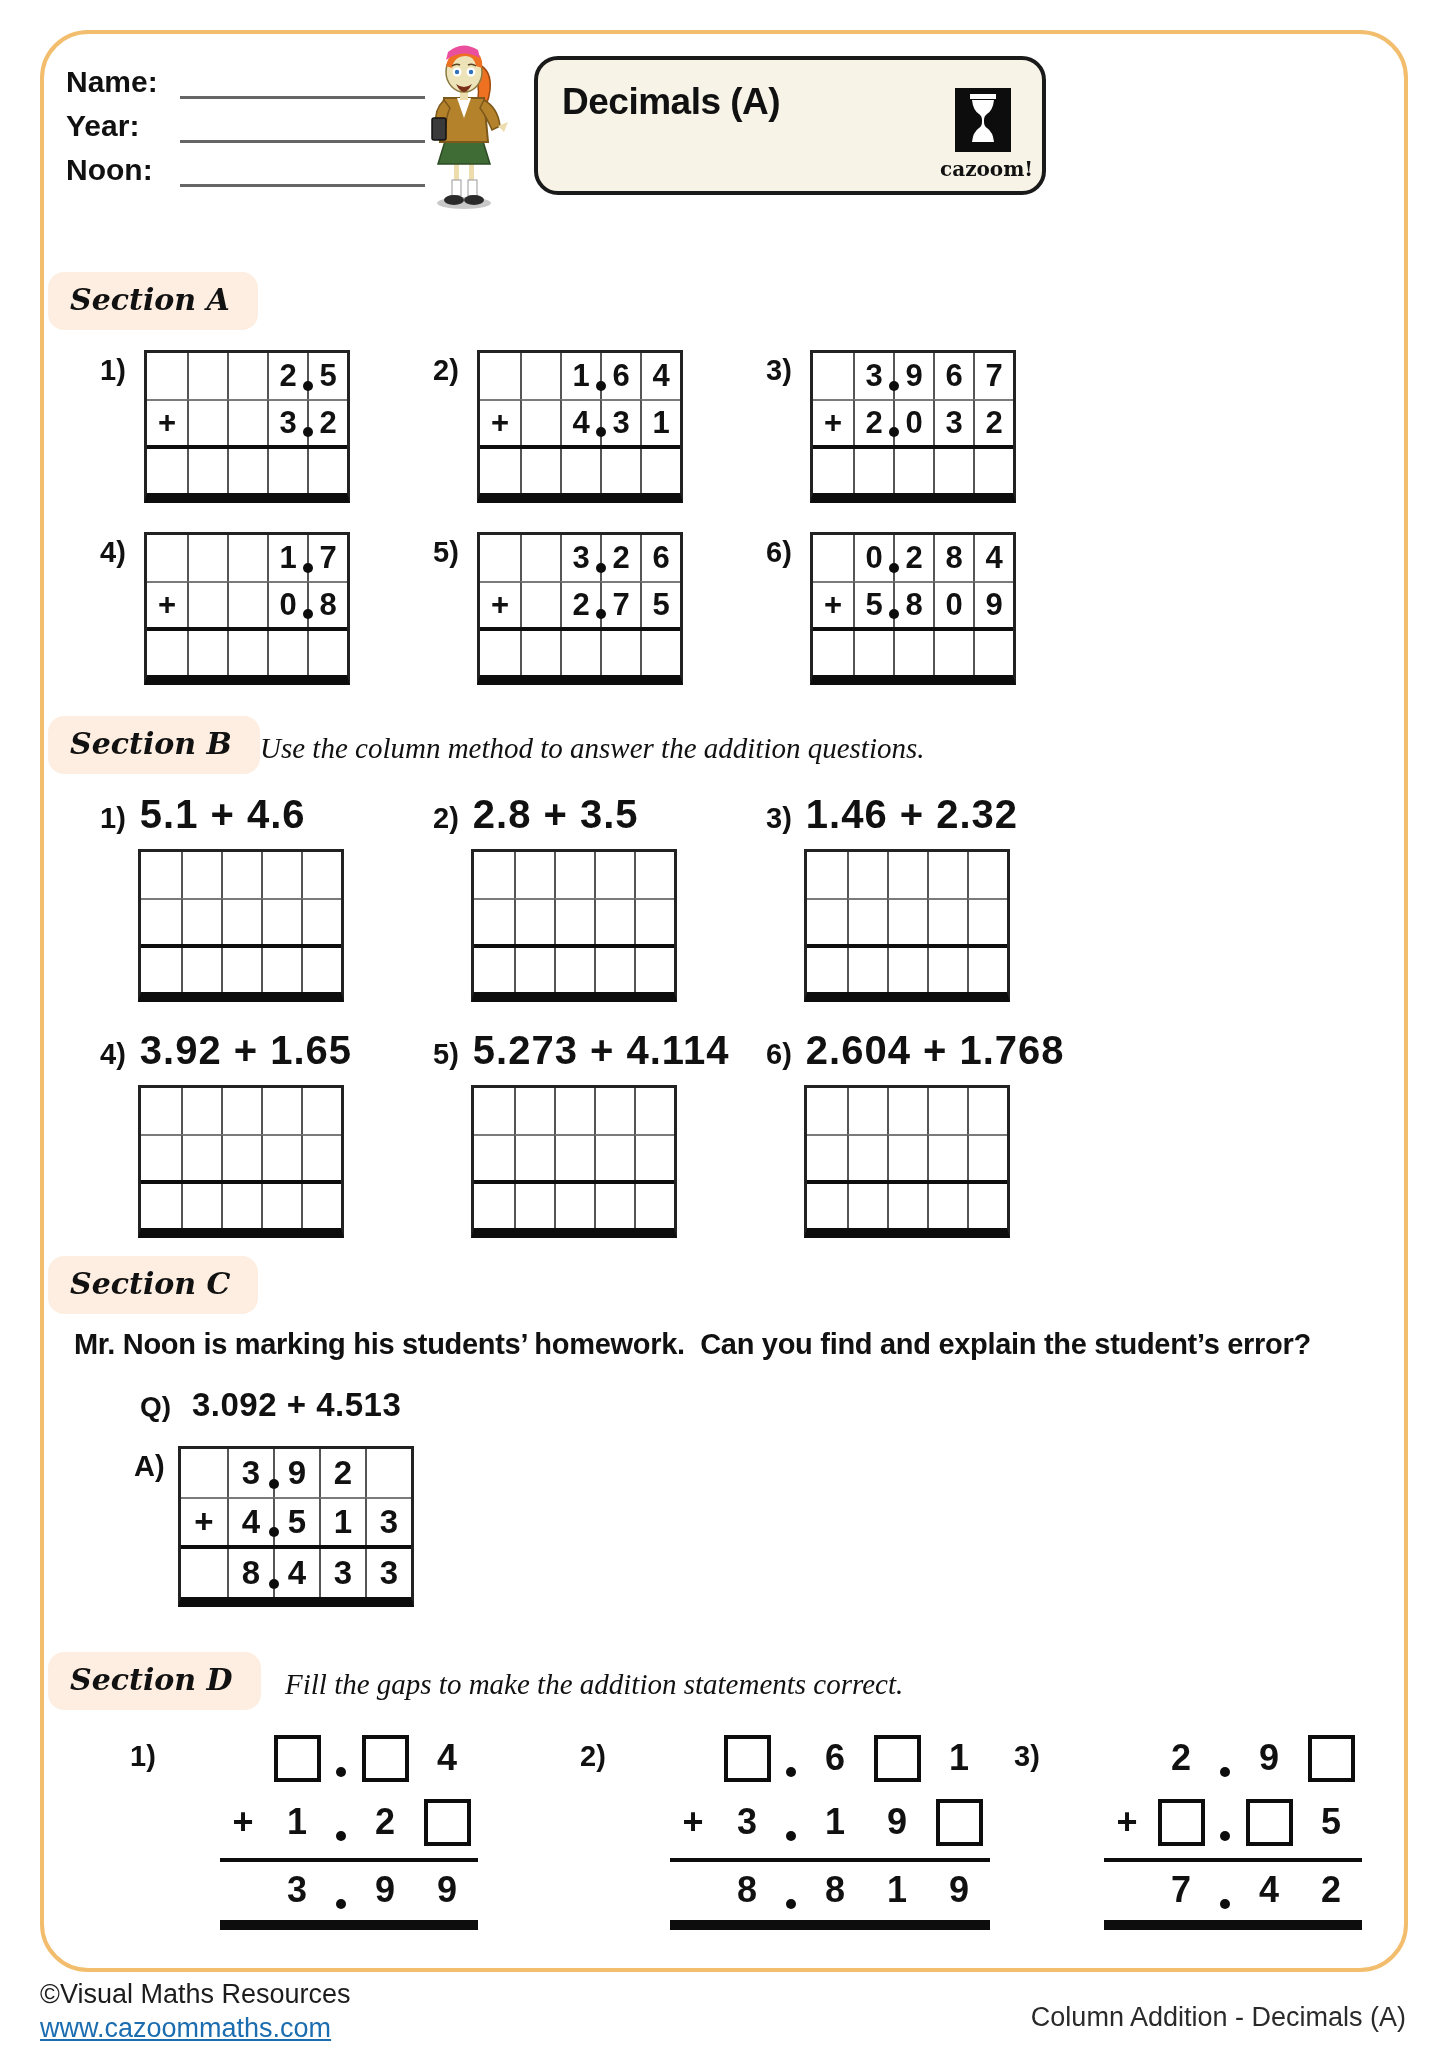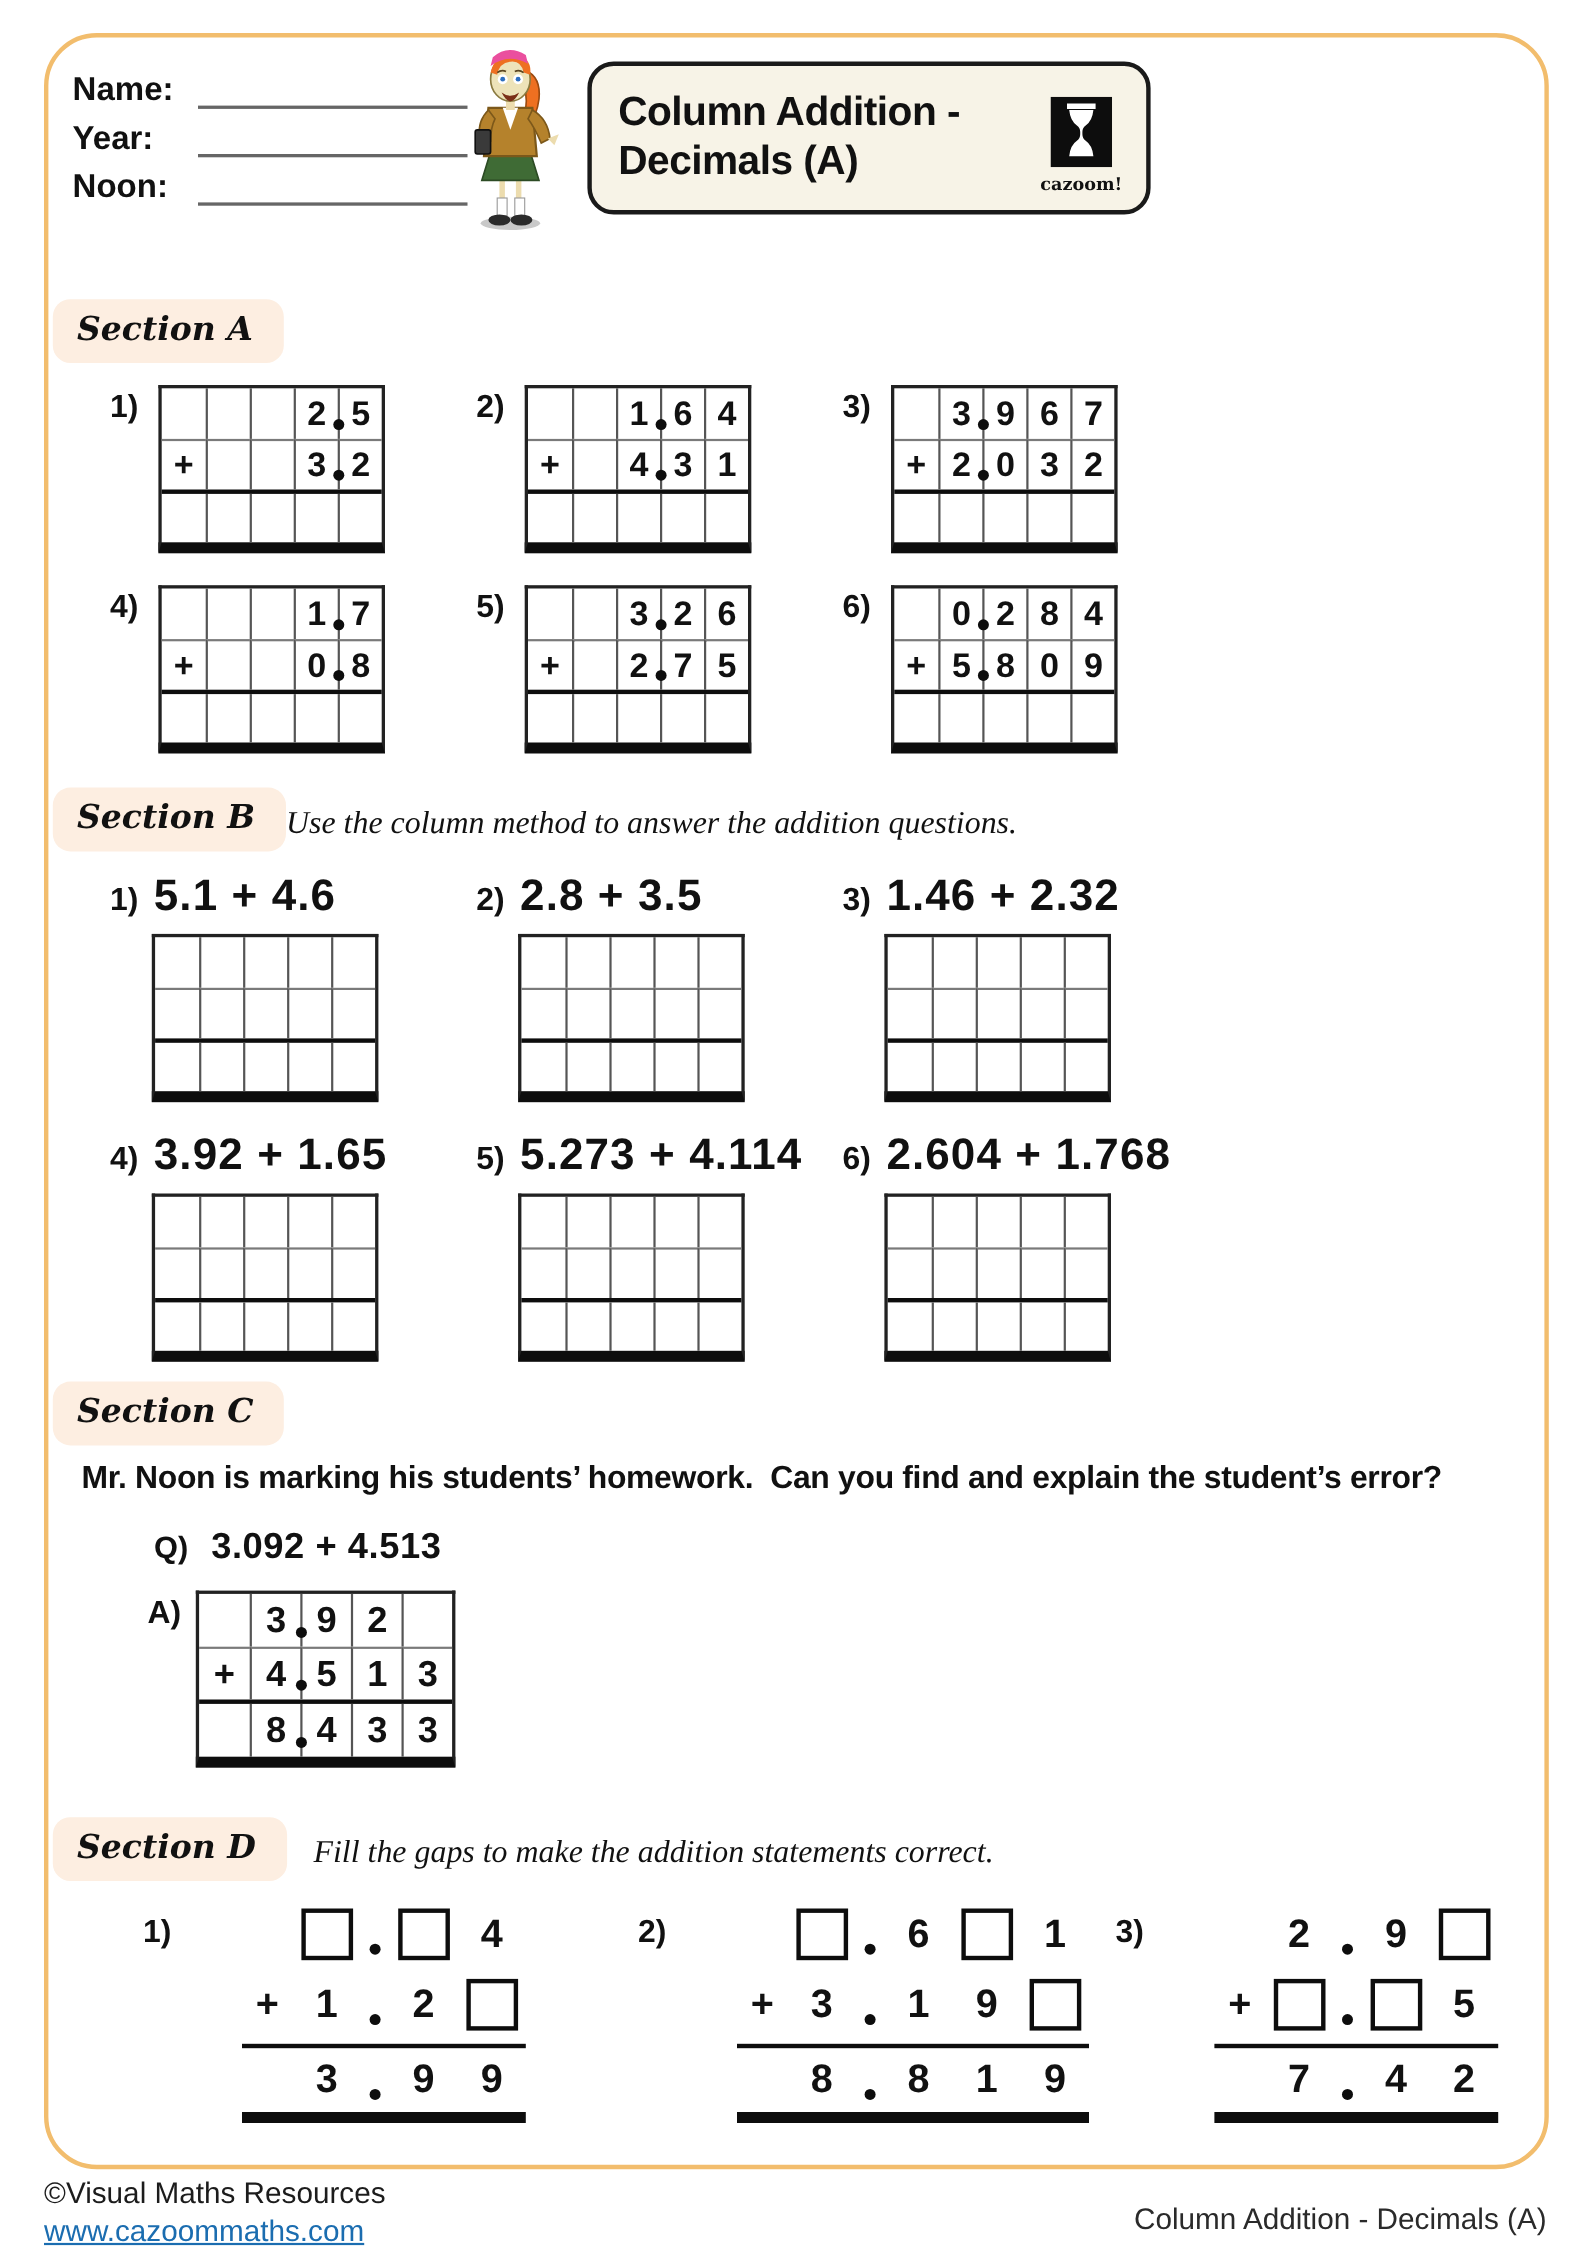--- a/index.html
+++ b/index.html
@@ -15,21 +15,21 @@
   
   .fields{left:66px;top:60px;}
   .frow{display:flex;align-items:center;height:44px;}
   .flabel{font-weight:bold;font-size:30px;width:100px;}
   .fline{width:245px;border-bottom:3px solid #666;height:34px;margin-left:14px;}
   
   .titlebox{left:534px;top:56px;width:512px;height:139px;background:var(--title-bg);
             border:4px solid #1a1a1a;border-radius:24px;padding:20px 18px 0 24px;}
   .titletext{font-weight:bold;font-size:37px;line-height:1.2;letter-spacing:-0.5px;}
   .logo{position:absolute;right:16px;top:28px;width:86px;text-align:center;}
-  .logotext{font-family:"DejaVu Serif",serif;font-weight:bold;font-size:16px;margin-top:1px;}
+  .logotext{font-family:"DejaVu Serif",serif;font-weight:bold;font-size:20px;margin-top:1px;}
   
   .banner{background:var(--banner-bg);border-radius:16px;padding:10px 28px 13px 22px;
           font-family:"DejaVu Serif",serif;font-style:italic;font-weight:bold;font-size:30px;}
   .instr{font-family:"Liberation Serif",serif;font-style:italic;font-size:29px;}
   
   .cgrid{display:inline-block;border:3px solid #222;border-bottom:10px solid #0d0d0d;background:#fff;}
   .grow{display:flex;}
   .gcell{width:40px;height:46px;display:flex;align-items:center;justify-content:center;
          font-size:31px;font-weight:bold;position:relative;border-left:2px solid var(--gridline);border-top:2px solid #7a7a7a;}
   .grow .gcell:first-child{border-left:none;}
@@ -111,21 +111,20 @@
   <path d="M34,26 q16,-12 34,-2 l-2,-8 q-16,-10 -30,2 z" fill="#ea4f9e"></path>
   <circle cx="45" cy="38" r="4.5" fill="#ffffff"></circle>
     <circle cx="59" cy="38" r="4.5" fill="#ffffff"></circle>
   <circle cx="45" cy="38" r="2.2" fill="#2d6fc0"></circle>
     <circle cx="59" cy="38" r="2.2" fill="#2d6fc0"></circle>
   <path d="M44,50 q8,6 16,0 q-4,8 -8,8 q-4,0 -8,-8" fill="#7a2f17"></path>
   <path d="M40,32 q4,-3 8,-1 M56,31 q4,-2 8,1" stroke="#5a4520" stroke-width="1.5" fill="none"></path>
 </svg>
 
 <div class="abs titlebox">
-  <div class="titletext">Column Addition -</div>
   <div class="titletext">Decimals (A)</div>
   <div class="logo">
     <svg width="56" height="64" viewBox="0 0 56 64">
       <rect x="0" y="0" width="56" height="64" fill="#0d0d0d"></rect>
       <path d="M15,6 h26 v5 h-26 z M17,12 h22 q-1,10 -7,14 q-3,2 -3,6 v2 q0,4 3,6 q6,4 7,14 h-22 q1,-10 7,-14 q3,-2 3,-6 v-2 q0,-4 -3,-6 q-6,-4 -7,-14 z" fill="#ffffff"></path>
     </svg>
     <div class="logotext">cazoom!</div>
   </div>
 </div>
 

